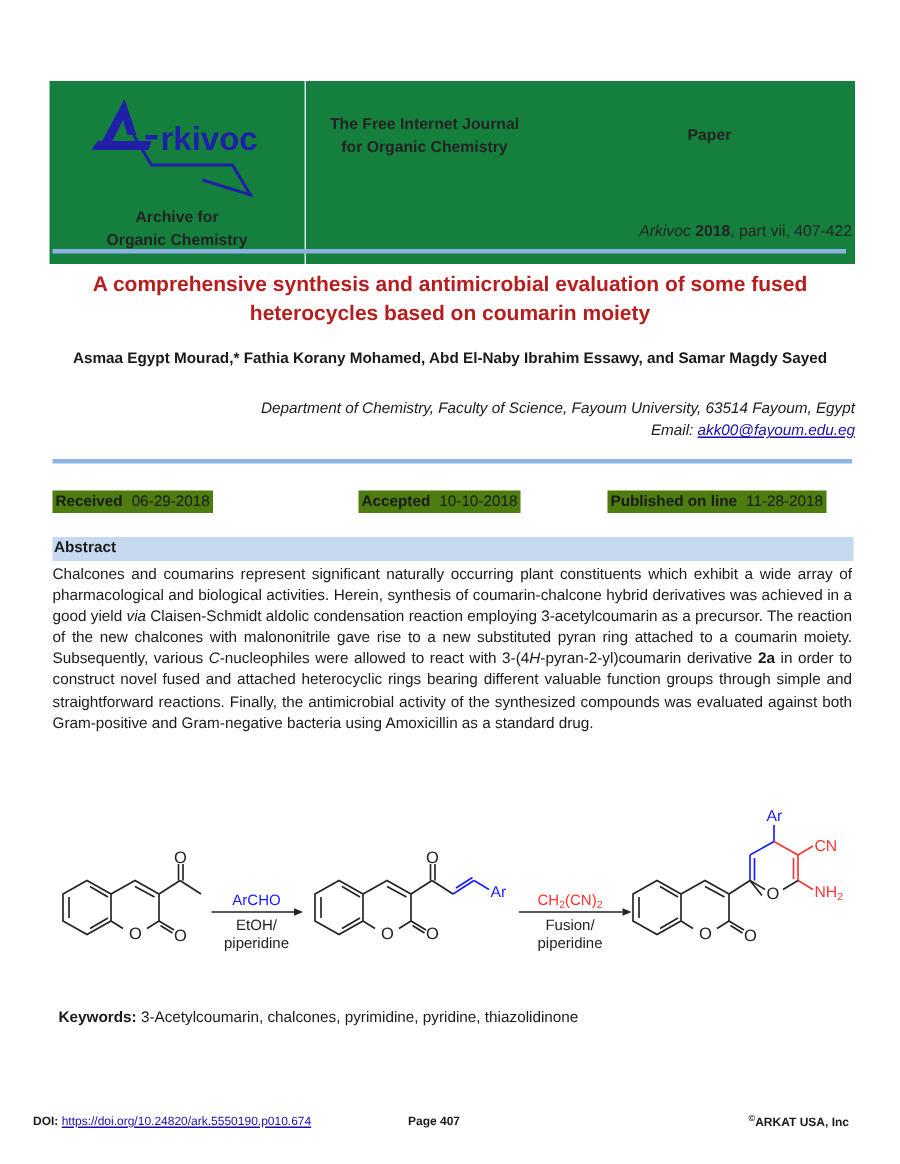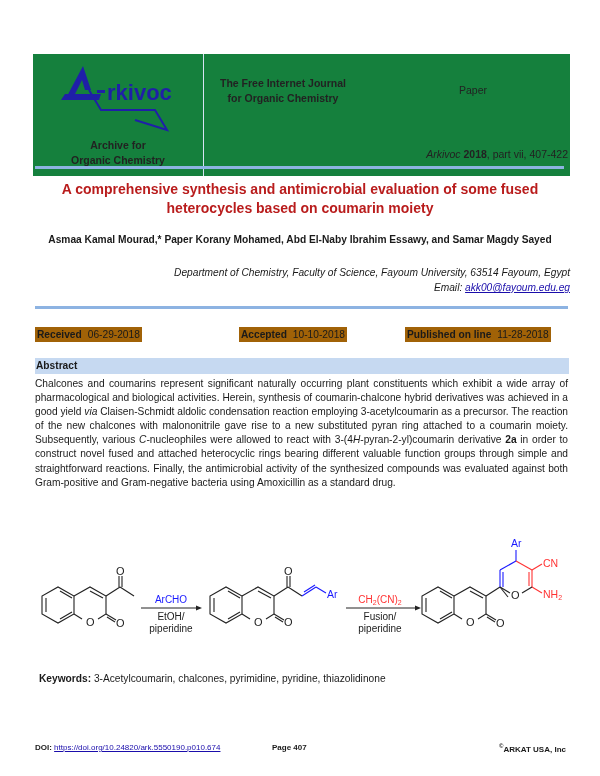--- a/index.html
+++ b/index.html
@@ -6,52 +6,52 @@
   body { width: 600px; height: 776px; position: relative; overflow: hidden;
          font-family: "Liberation Sans", sans-serif; color: #1a1a1a; }
   .abs { position: absolute; }
 
   
   .header-box { left: 33px; top: 34px; width: 537px; height: 122px; background: #15803d; margin-top: 20px; }
   .header-divider { position: absolute; left: 170px; top: 0; width: 1px; height: 122px; background: #d6e3f4; }
   .logo { left: 22px; top: 6px; width: 140px; height: 72px; }
   .archive { left: 0px; top: 84px; width: 170px; text-align: center; font-size: 10.5px; font-weight: bold; line-height: 15px; color: #222; }
   .journal { left: 170px; top: 22px; width: 160px; text-align: center; font-size: 10.5px; font-weight: bold; line-height: 15px; color: #222; }
-  .paper-type { left: 380px; top: 30px; width: 120px; text-align: center; font-size: 10.5px; font-weight: normal; color: #222; }
+  .paper-type { left: 380px; top: 30px; width: 120px; text-align: center; font-size: 10.5px; font-weight: bold; color: #222; }
   .citation { right: 2px; top: 94px; font-size: 10.5px; color: #222; white-space: nowrap; }
   .citation i { font-style: italic; }
   .citation b { font-weight: bold; }
 
   .rule { height: 3px; background: #8db3e2; }
   .rule1 { left: 35px; top: 166px; width: 529px; }
   .rule2 { left: 35px; top: 306px; width: 533px; }
 
   .title { left: 40px; top: 180px; width: 520px; text-align: center; font-size: 14px; font-weight: bold; line-height: 19px; color: #b91c1c; }
   .authors { left: 30px; top: 234px; width: 540px; text-align: center; font-size: 10.2px; font-weight: bold; color: #1a1a1a; }
   .affil { left: 30px; top: 265px; width: 540px; text-align: right; font-size: 10.2px; font-style: italic; line-height: 15px; color: #1a1a1a; }
   .affil a { color: #1a0dab; text-decoration: underline; }
 
-  .date { top: 327px; height: 15px; background: #a16207; font-size: 10.2px; line-height: 15px; padding: 0 2px; white-space: nowrap; }
+  .date { top: 327px; height: 15px; background: #4d7c0f; font-size: 10.2px; line-height: 15px; padding: 0 2px; white-space: nowrap; }
   .date b { font-weight: bold; margin-right: 6px; }
   .date-received { left: 35px; }
   .date-accepted { left: 239px; }
   .date-published { left: 405px; }
 
   .abstract-bar { left: 35px; top: 358px; width: 533px; height: 16px; background: #c6d9f1; font-size: 10.2px; font-weight: bold; line-height: 15px; padding-left: 1px; }
   .abstract-text { left: 35px; top: 377px; width: 533px; font-size: 10.2px; line-height: 14.1px; text-align: justify; color: #1a1a1a; }
   .abstract-text i { font-style: italic; }
   .abstract-text b { font-weight: bold; }
 
   .scheme { left: 30px; top: 530px; width: 550px; height: 120px; }
 
   .keywords { left: 39px; top: 673px; font-size: 10.2px; color: #1a1a1a; white-space: nowrap; }
   .keywords b { font-weight: bold; }
 
   .footer { top: 743px; font-size: 8px; color: #1a1a1a; white-space: nowrap; }
-  .footer-doi { left: 35px; }
+  .footer-doi { left: 22px; }
   .footer-doi b { font-weight: bold; }
   .footer-doi a { color: #1a0dab; text-decoration: underline; }
   .footer-page { left: 272px; font-weight: bold; }
   .footer-copy { right: 34px; font-weight: bold; }
   .footer-copy sup { font-size: 6px; }
 </style>
 </head>
 <body>
 
 <div class="abs header-box">
@@ -78,21 +78,21 @@
     <b>2018</b><span>, part vii, 407-422</span>
   </div>
 </div>
 
 <div class="abs rule rule1"></div>
 
 <div class="abs title">
   <div>A comprehensive synthesis and antimicrobial evaluation of some fused</div>
   <div>heterocycles based on coumarin moiety</div>
 </div>
-<div class="abs authors">Asmaa Kamal Mourad,* Paper Korany Mohamed, Abd El-Naby Ibrahim Essawy, and Samar Magdy Sayed</div>
+<div class="abs authors">Asmaa Egypt Mourad,* Fathia Korany Mohamed, Abd El-Naby Ibrahim Essawy, and Samar Magdy Sayed</div>
 <div class="abs affil">
   <div>Department of Chemistry, Faculty of Science, Fayoum University, 63514 Fayoum, Egypt</div>
   <div><span>Email: </span><a>akk00@fayoum.edu.eg</a></div>
 </div>
 
 <div class="abs rule rule2"></div>
 
 <div class="abs date date-received">
   <b>Received</b><span>06-29-2018</span>
 </div>

